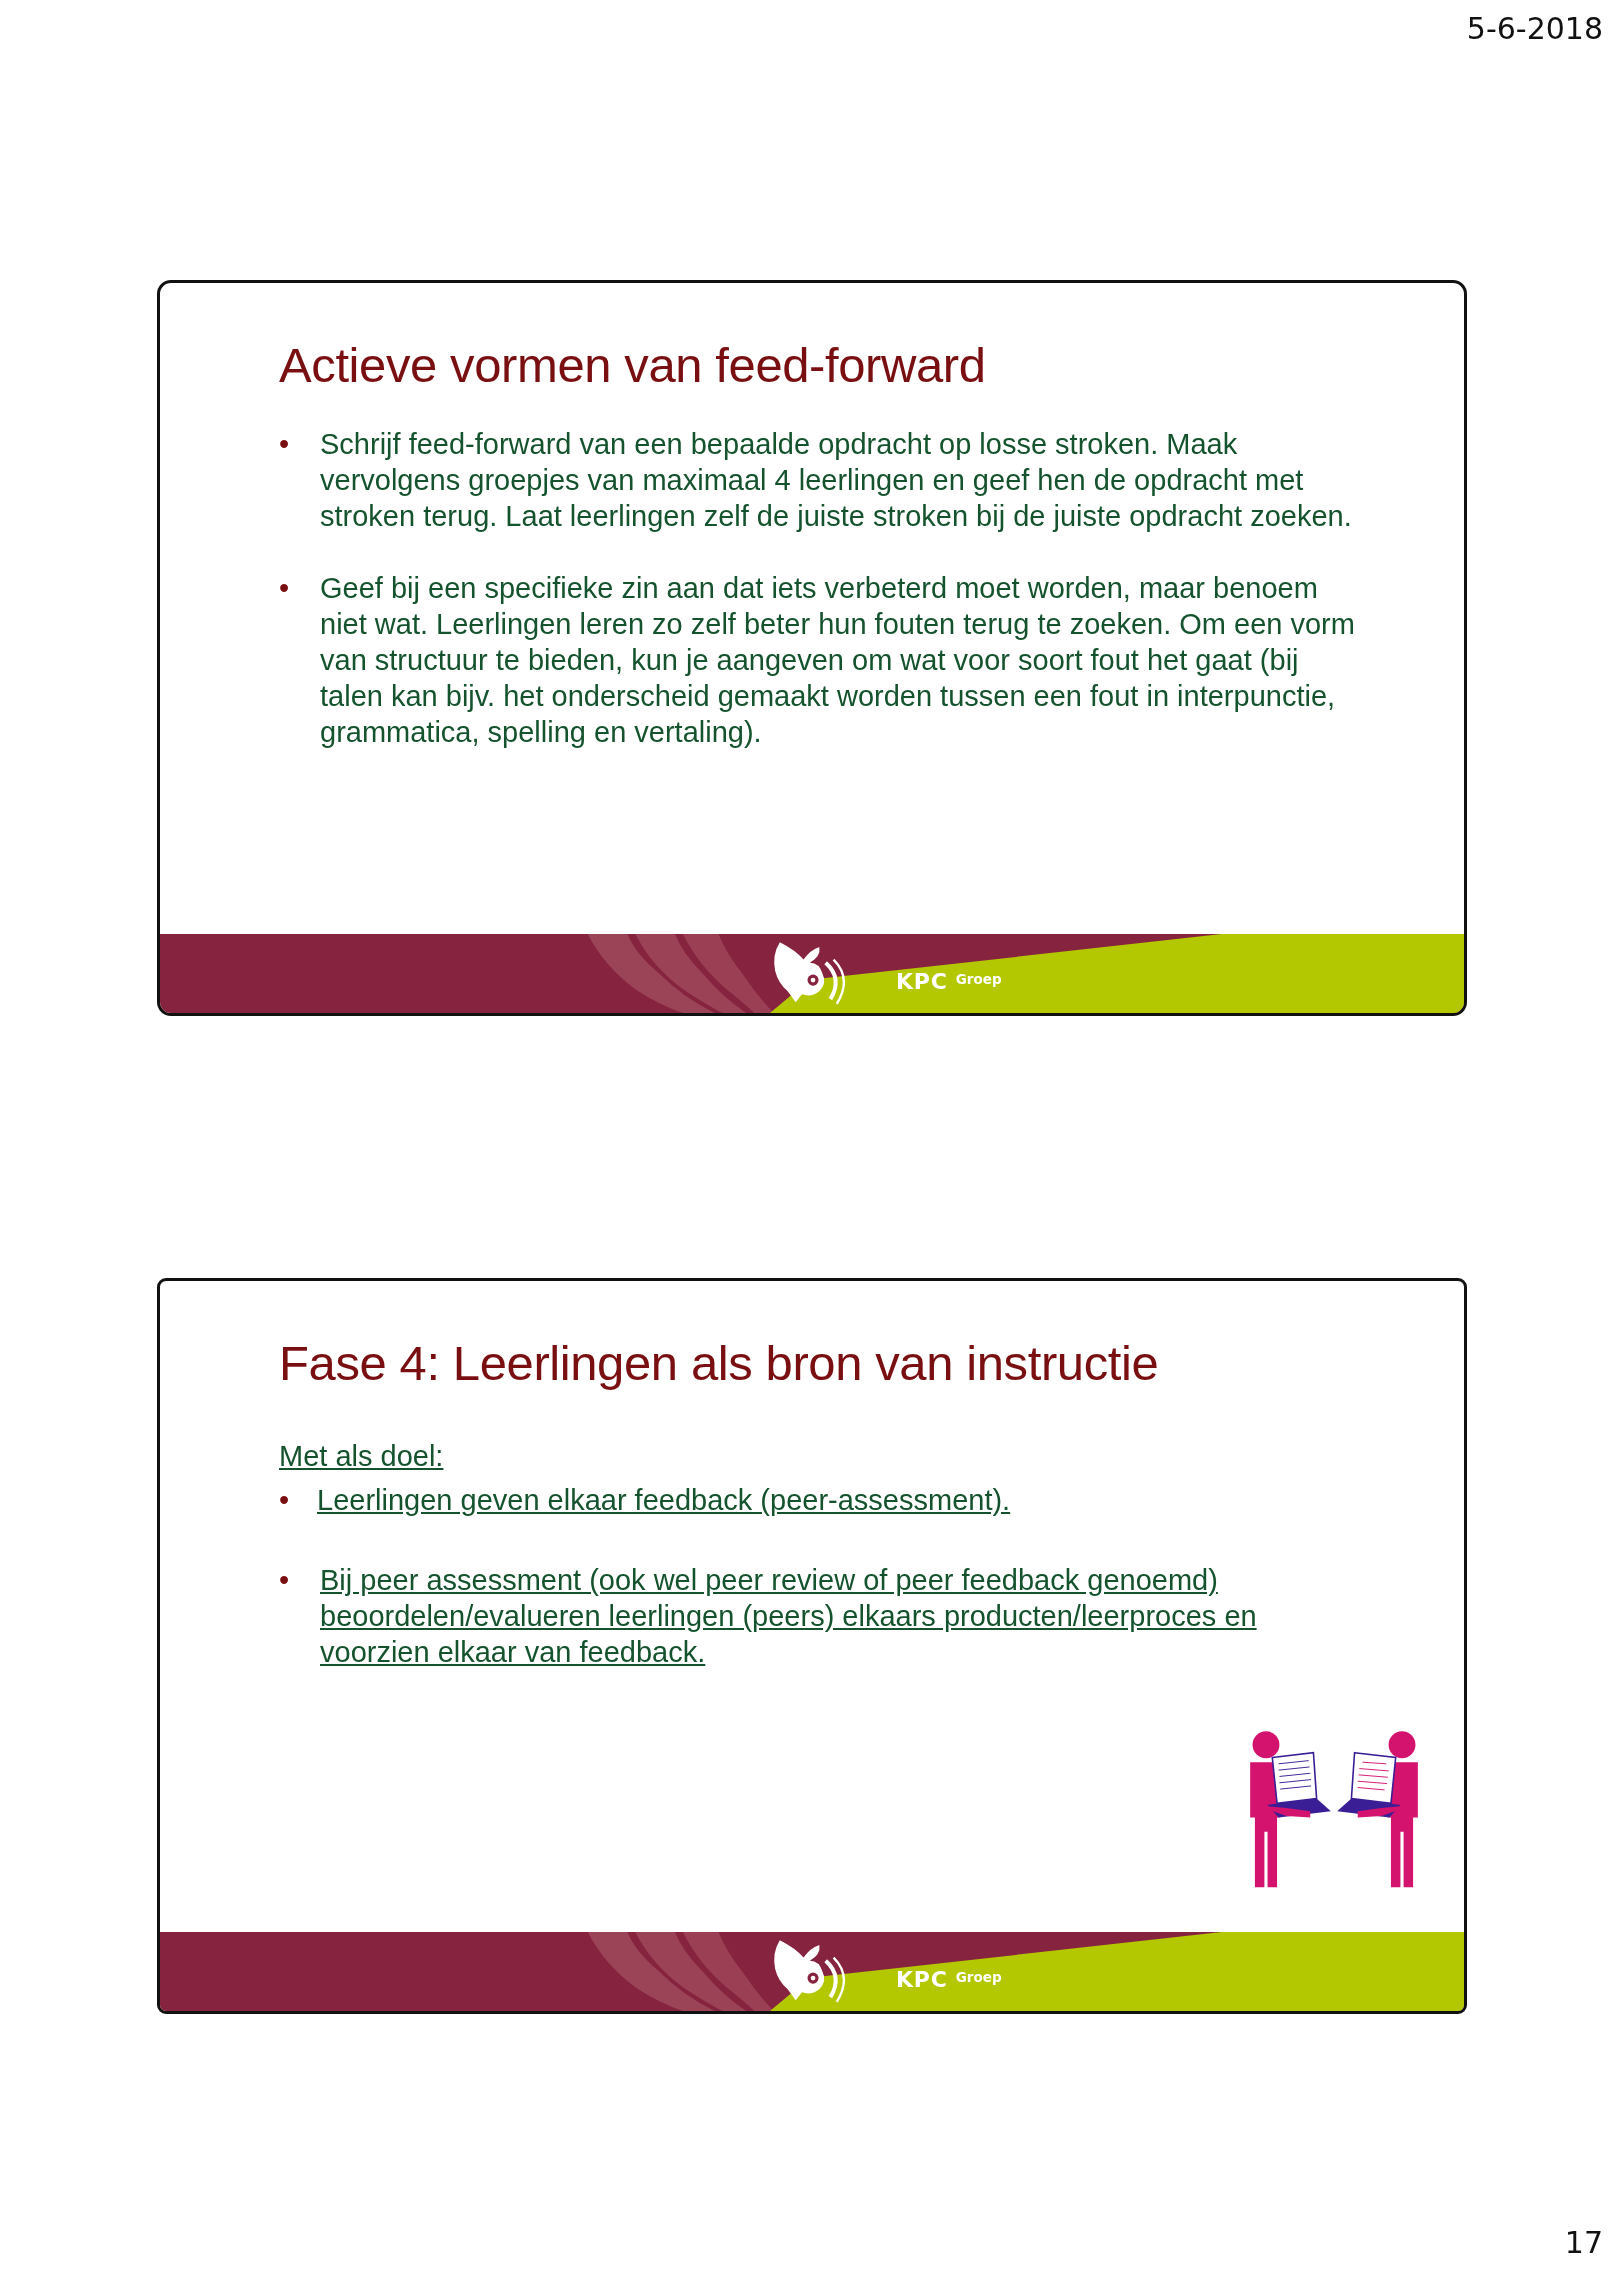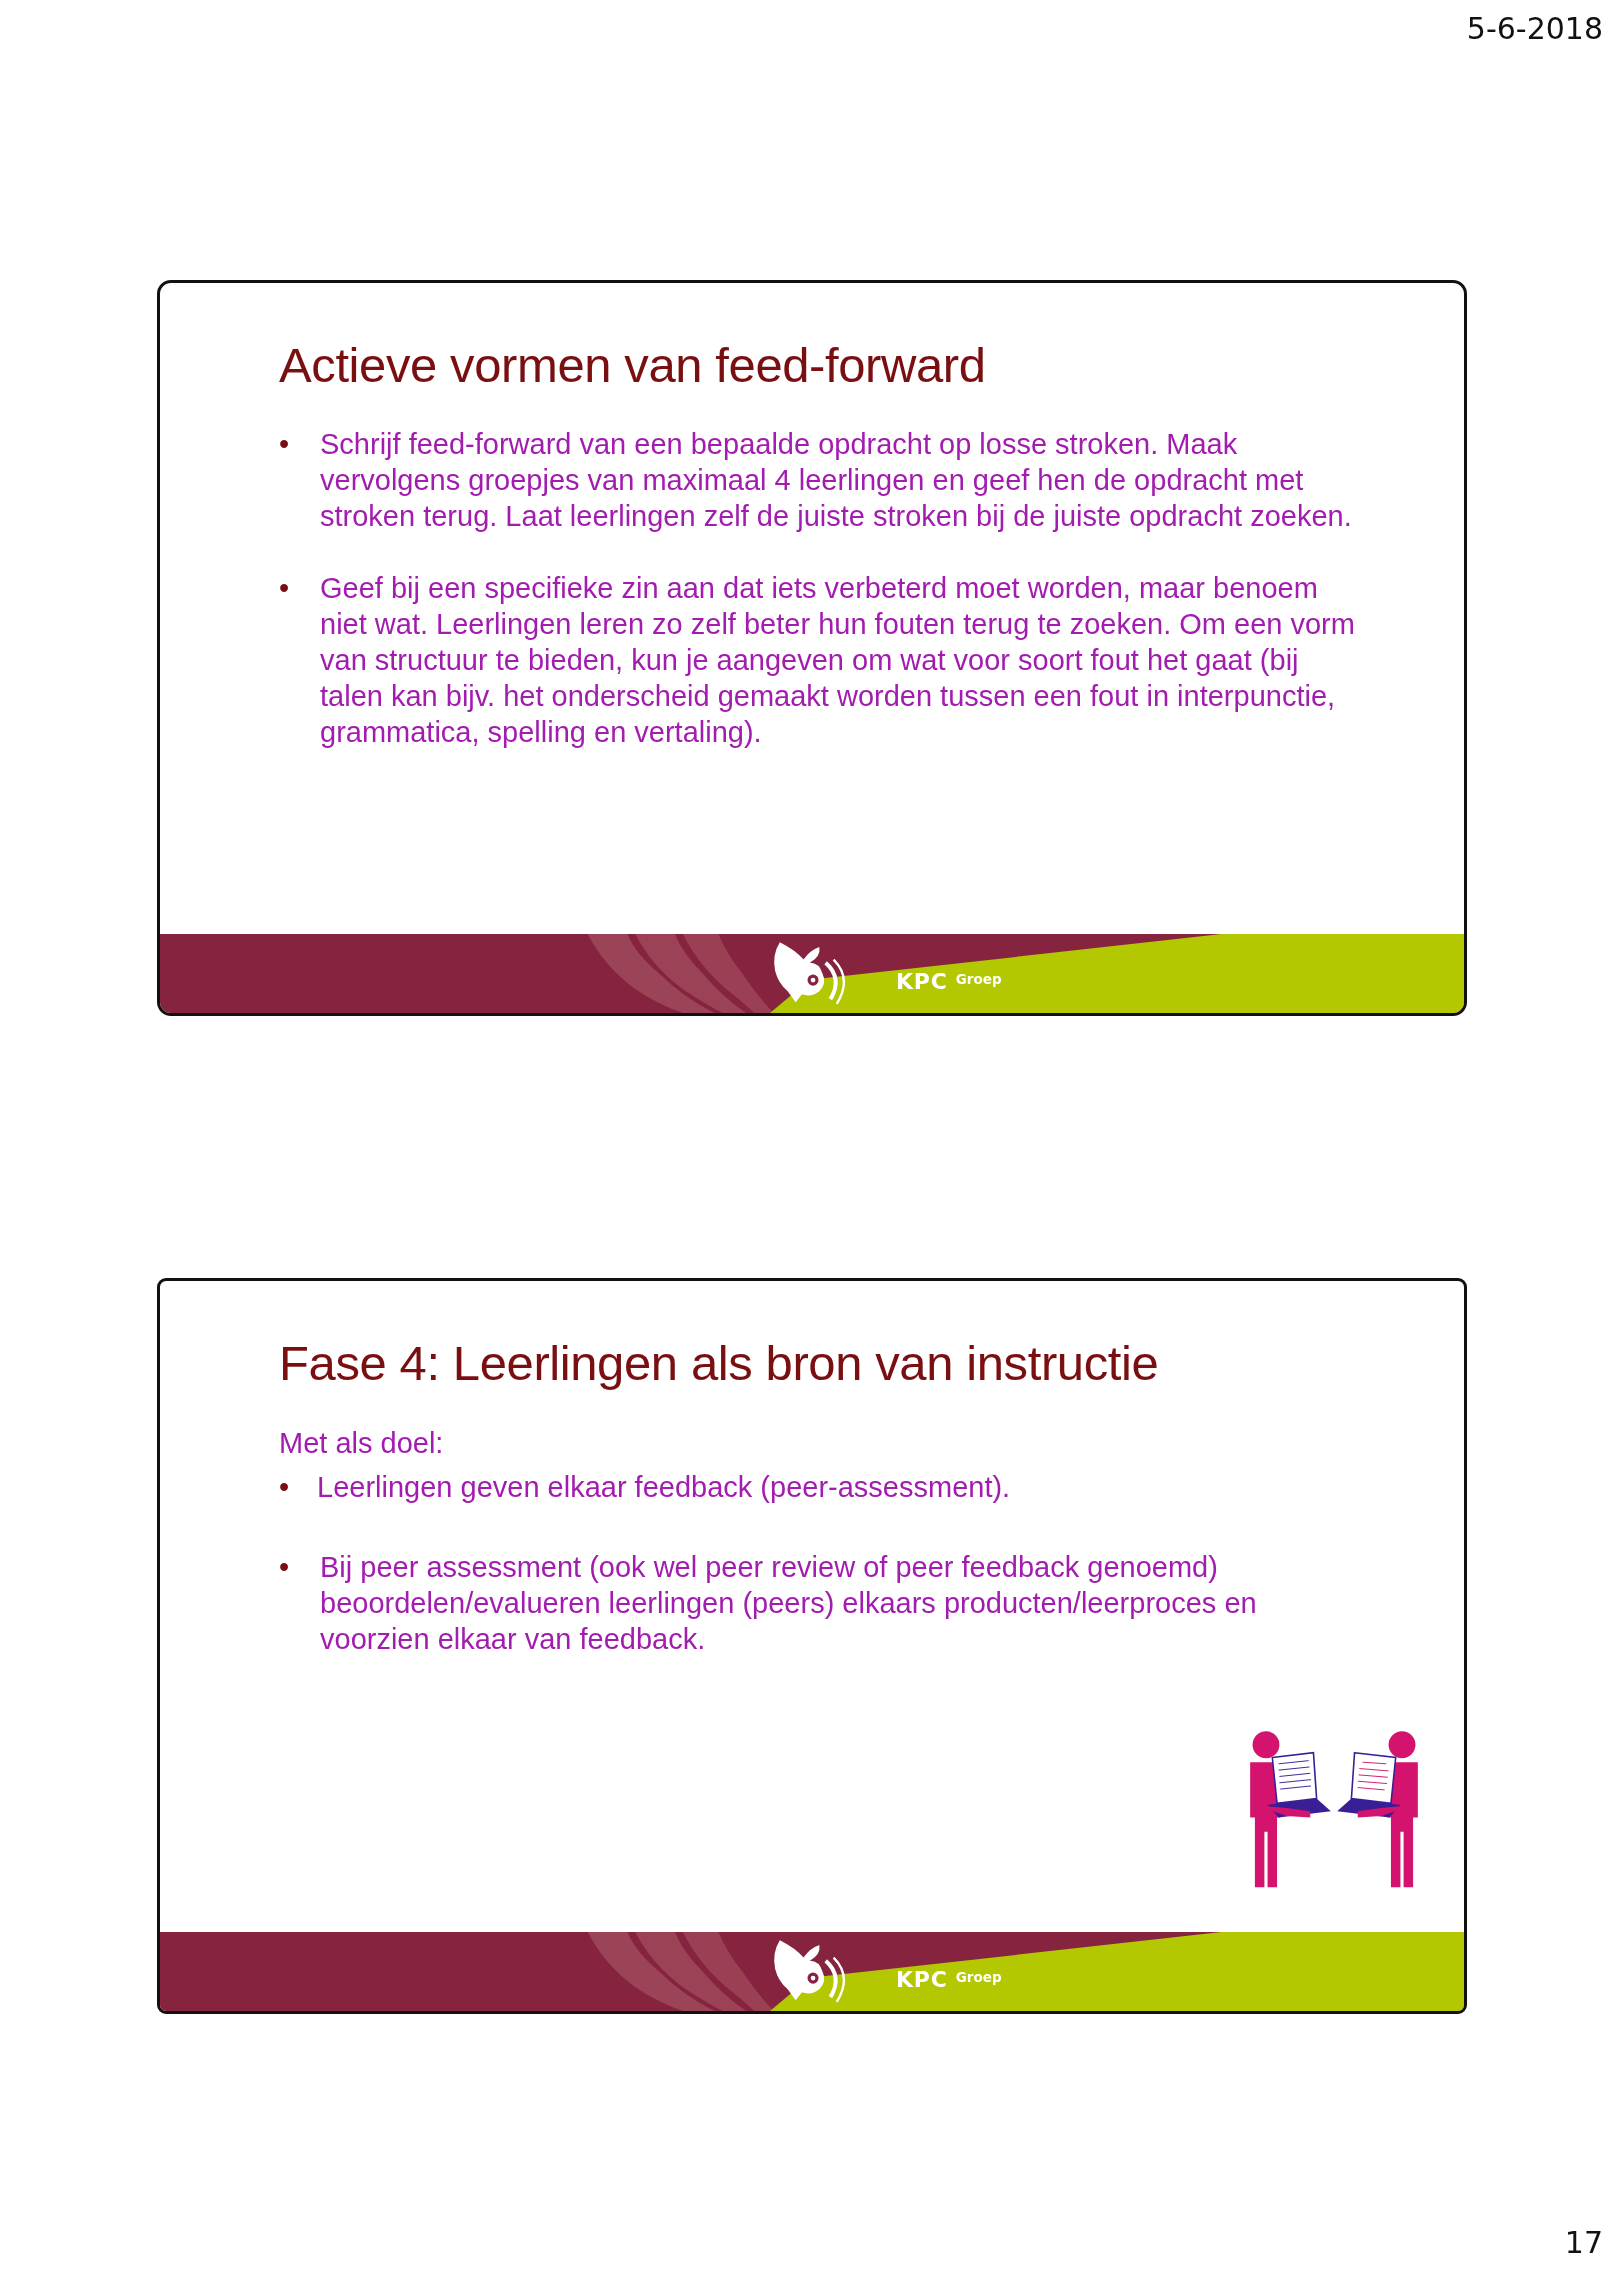--- a/index.html
+++ b/index.html
@@ -19,23 +19,23 @@
     position: absolute; left: 157px; width: 1304px; height: 730px;
     border: 3.2px solid #111; background: #fff; box-sizing: content-box; overflow: hidden;
   }
   .slide-1 { top: 280px; border-radius: 14px; }
   .slide-2 { top: 1278px; border-radius: 9px; }
   .slide-title {
     position: absolute; left: 119px; top: 54px; margin: 0;
     font-size: 49px; font-weight: normal; color: #7a0f12; letter-spacing: -0.4px;
     white-space: nowrap;
   }
-  .body-text { position: absolute; left: 119px; right: 95px; color: #a21caf; font-size: 29px; line-height: 36px; }
+  .body-text { position: absolute; left: 119px; right: 95px; color: #14532d; font-size: 29px; line-height: 36px; }
   .slide-1 .body-text { top: 143px; }
-  .slide-2 .body-text { top: 144px; }
+  .slide-2 .body-text { top: 157px; text-decoration: underline; }
   .bullet { position: relative; padding-left: 41px; margin: 0; }
   .bullet::before {
     content: "\2022"; position: absolute; left: 0; top: 0; color: #7a0f12;
   }
   .gap-large { height: 36px; }
   .gap-medium { height: 44px; }
   .gap-small { height: 8px; }
   .intro { margin: 0 0 8px 0; }
   .banner {
     position: absolute; left: 0; right: 0; bottom: 0; height: 79px;

